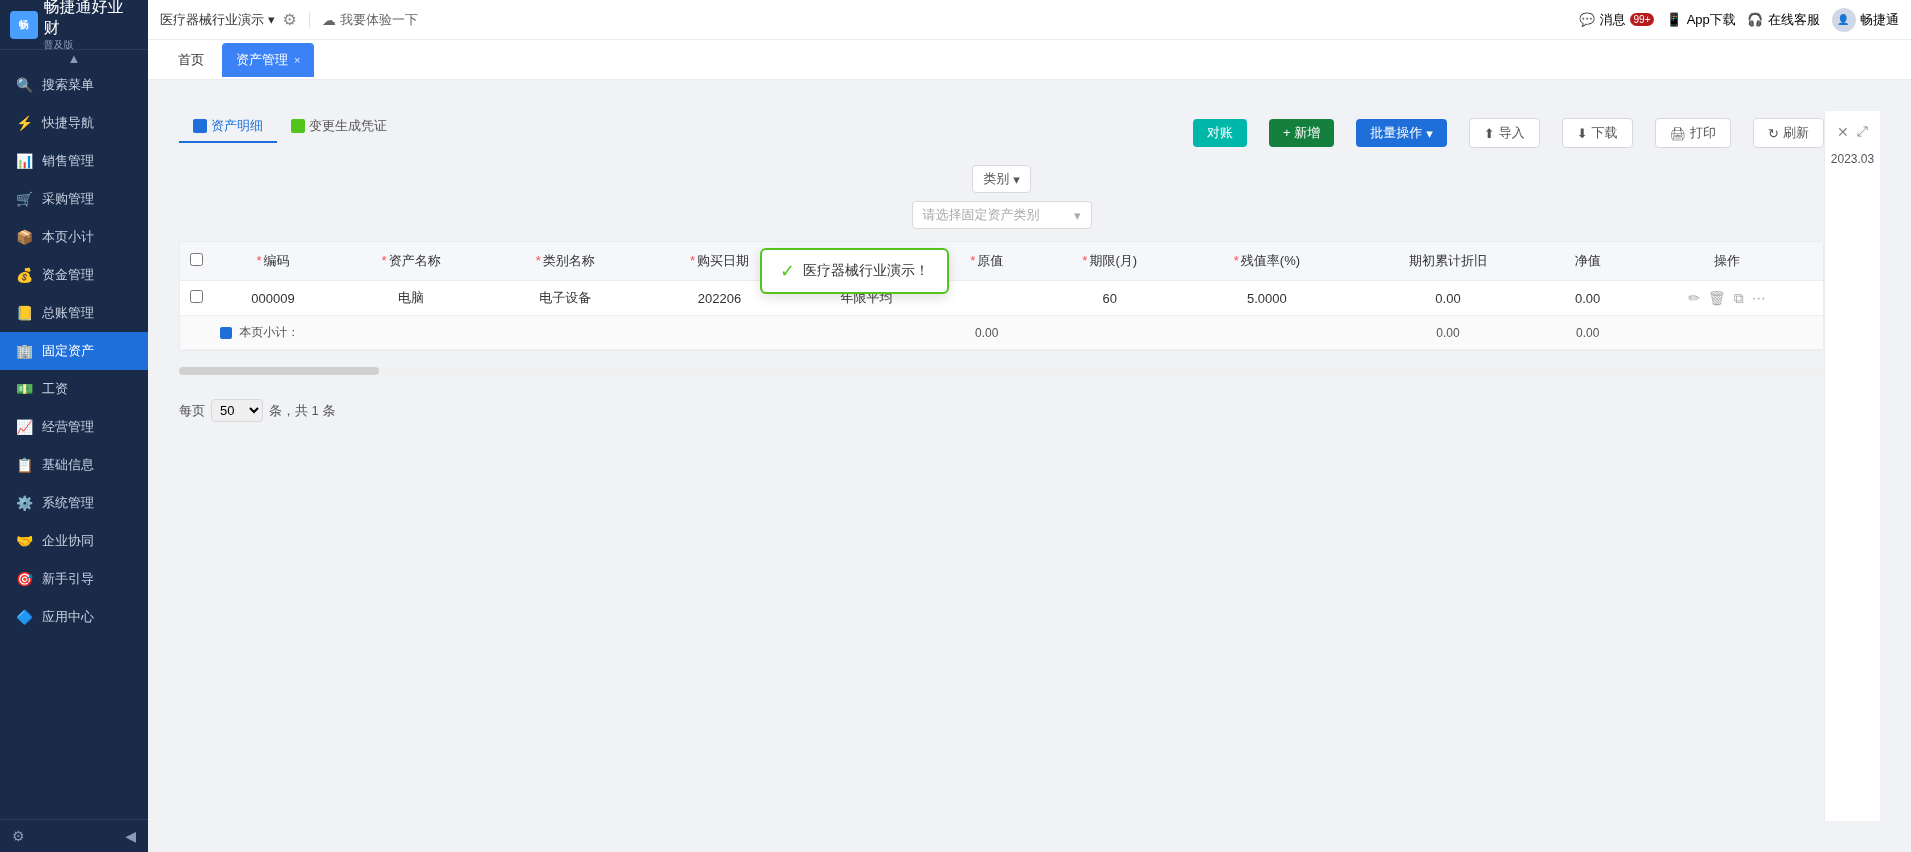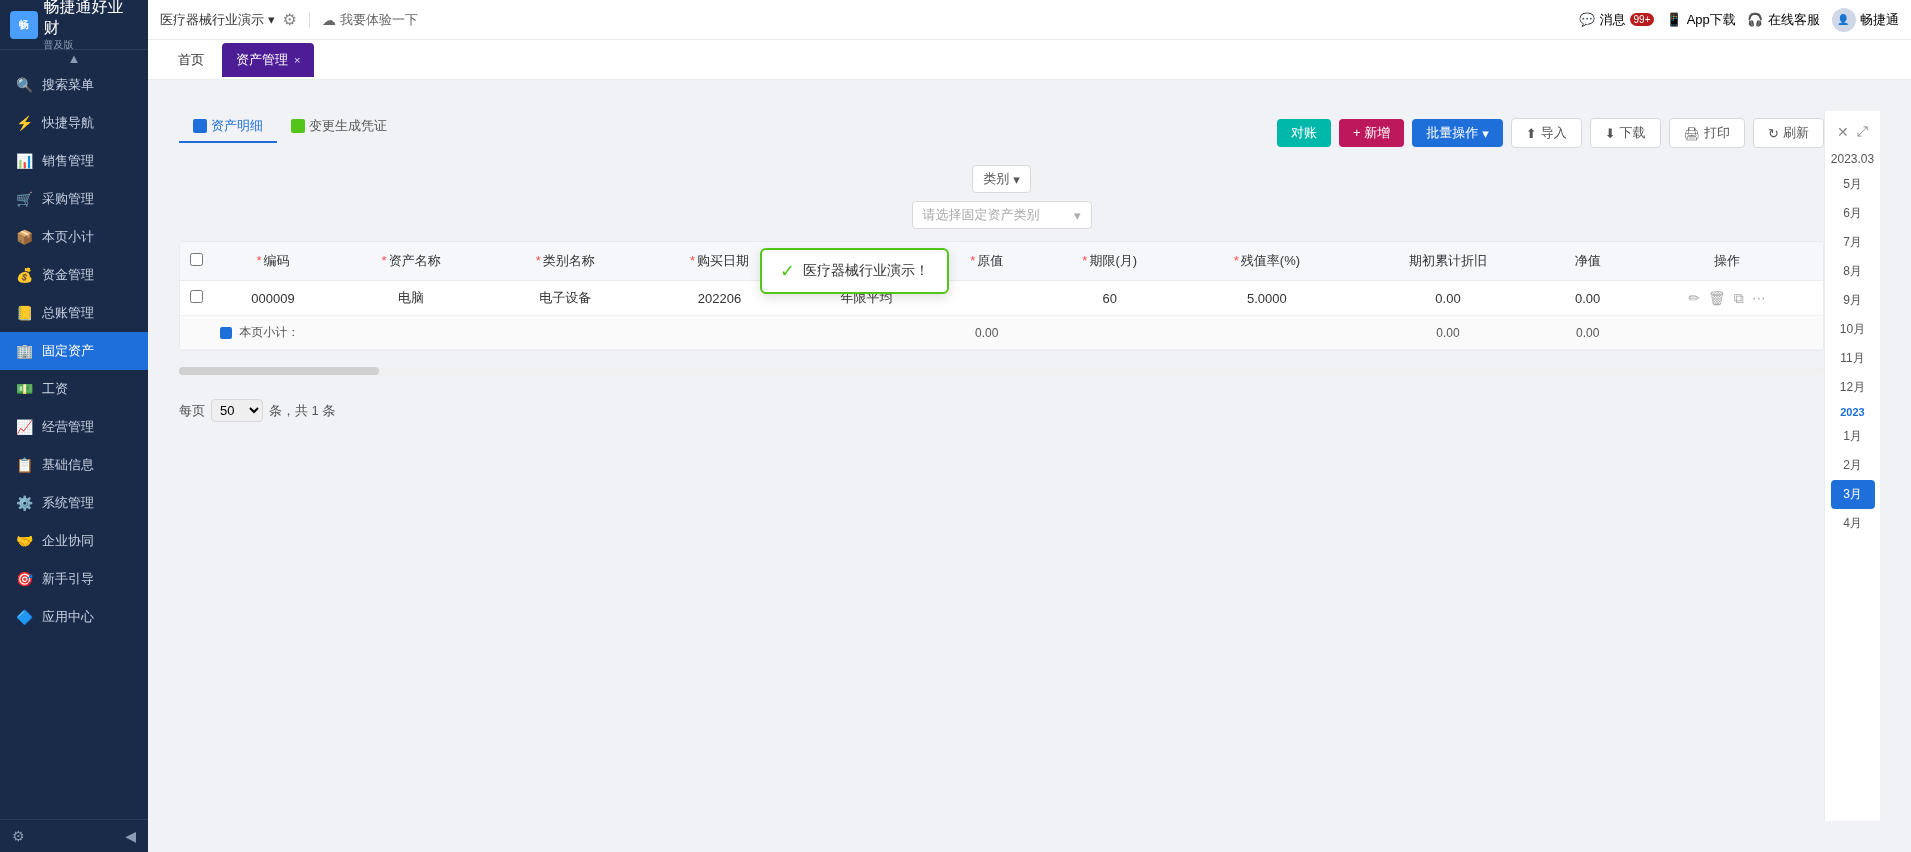--- a/index.html
+++ b/index.html
@@ -87,21 +87,21 @@
     }
     .tab-item {
       padding: 8px 14px;
       font-size: 13px;
       cursor: pointer;
       color: #555;
       border-radius: 4px 4px 0 0;
     }
     .tab-item.home-tab { color: #333; }
     .tab-item.active-tab {
-      background: #4c1d95;
+      background: #3b82f6;
       color: #fff;
       display: flex; align-items: center; gap: 6px;
     }
     .tab-close { font-size: 11px; opacity: 0.8; }
 
     
     .page-content { flex: 1; overflow: auto; padding: 31px; display: flex; flex-direction: row; gap: 0; }
     .main-area { flex: 1; display: flex; flex-direction: column; gap: 0; }
 
     
@@ -114,21 +114,21 @@
       display: flex; align-items: center; gap: 4px;
       border-bottom: 2px solid transparent;
     }
     .sub-tab.active {
       color: #1e6fd9;
       border-bottom: 2px solid #1e6fd9;
     }
     .sub-tab-icon { width: 14px; height: 14px; background: #1e6fd9; border-radius: 2px; display: inline-block; }
     .sub-tab-icon2 { width: 14px; height: 14px; background: #52c41a; border-radius: 2px; display: inline-block; }
     .btn { padding: 5px 14px; border-radius: 4px; font-size: 13px; cursor: pointer; border: none; display: flex; align-items: center; gap: 4px; }
-    .btn-primary { background: #be185d; color: #fff; }
+    .btn-primary { background: #15803d; color: #fff; }
     .btn-default { background: #fff; color: #555; border: 1px solid #d9d9d9; }
     .btn-teal { background: #00b8a9; color: #fff; }
     .btn-bulk { background: #1e6fd9; color: #fff; }
     .filter-select { display: flex; align-items: center; gap: 4px; border: 1px solid #d9d9d9; border-radius: 4px; padding: 4px 10px; background: #fff; cursor: pointer; font-size: 13px; color: #555; }
     .filter-select-input { display: flex; align-items: center; gap: 4px; border: 1px solid #d9d9d9; border-radius: 4px; padding: 4px 10px; background: #fff; cursor: pointer; font-size: 13px; color: #aaa; min-width: 180px; }
 
     
     .table-wrap { background: #fff; border: 1px solid #e8ecf0; border-radius: 4px; overflow: auto; }
     table { width: 100%; border-collapse: collapse; font-size: 13px; }
     thead tr { background: #f5f7fa; }
@@ -320,21 +320,21 @@
           <div class="sub-tab active">
             <span class="sub-tab-icon"></span>
             <span>资产明细</span>
           </div>
           <div class="sub-tab">
             <span class="sub-tab-icon2"></span>
             <span>变更生成凭证</span>
           </div>
         </div>
         <div style="flex:1;"></div>
-        <div style="display:flex; align-items:center; gap:8px;">
+        <div style="display:flex; align-items:center; gap:22px;">
           <button class="btn btn-teal">对账</button>
           <button class="btn btn-primary">+ 新增</button>
           <button class="btn btn-bulk">
             <span>批量操作</span>
             <span>▾</span>
           </button>
           <button class="btn btn-default">
             <span>⬆</span>
             <span>导入</span>
           </button>
@@ -438,35 +438,20 @@
         <span>条，共 1 条</span>
       </div>
     </div>
 
     <div class="right-panel" style="width:56px; min-width:56px;">
       <div class="right-panel-close">
         <span class="rp-icon">✕</span>
         <span class="rp-icon">⤢</span>
       </div>
       <div style="font-size:12px; color:#555; padding:4px 2px; text-align:center;">2023.03</div>
-      <div id="right-panel-months">
-          <div class="month-item">5月</div>
-          <div class="month-item">6月</div>
-          <div class="month-item">7月</div>
-          <div class="month-item">8月</div>
-          <div class="month-item">9月</div>
-          <div class="month-item">10月</div>
-          <div class="month-item">11月</div>
-          <div class="month-item">12月</div>
-          <div style="font-size: 11px; color: rgb(30, 111, 217); font-weight: bold; text-align: center; padding: 4px 0px;">2023</div>
-          <div class="month-item">1月</div>
-          <div class="month-item">2月</div>
-          <div class="month-item current">3月</div>
-          <div class="month-item">4月</div>
-        </div>
     </div>
   </div>
 </div>
 
 <div class="success-toast">
   <span class="toast-check">✓</span>
   <span>医疗器械行业演示！</span>
 </div>
 
 </body></html>

